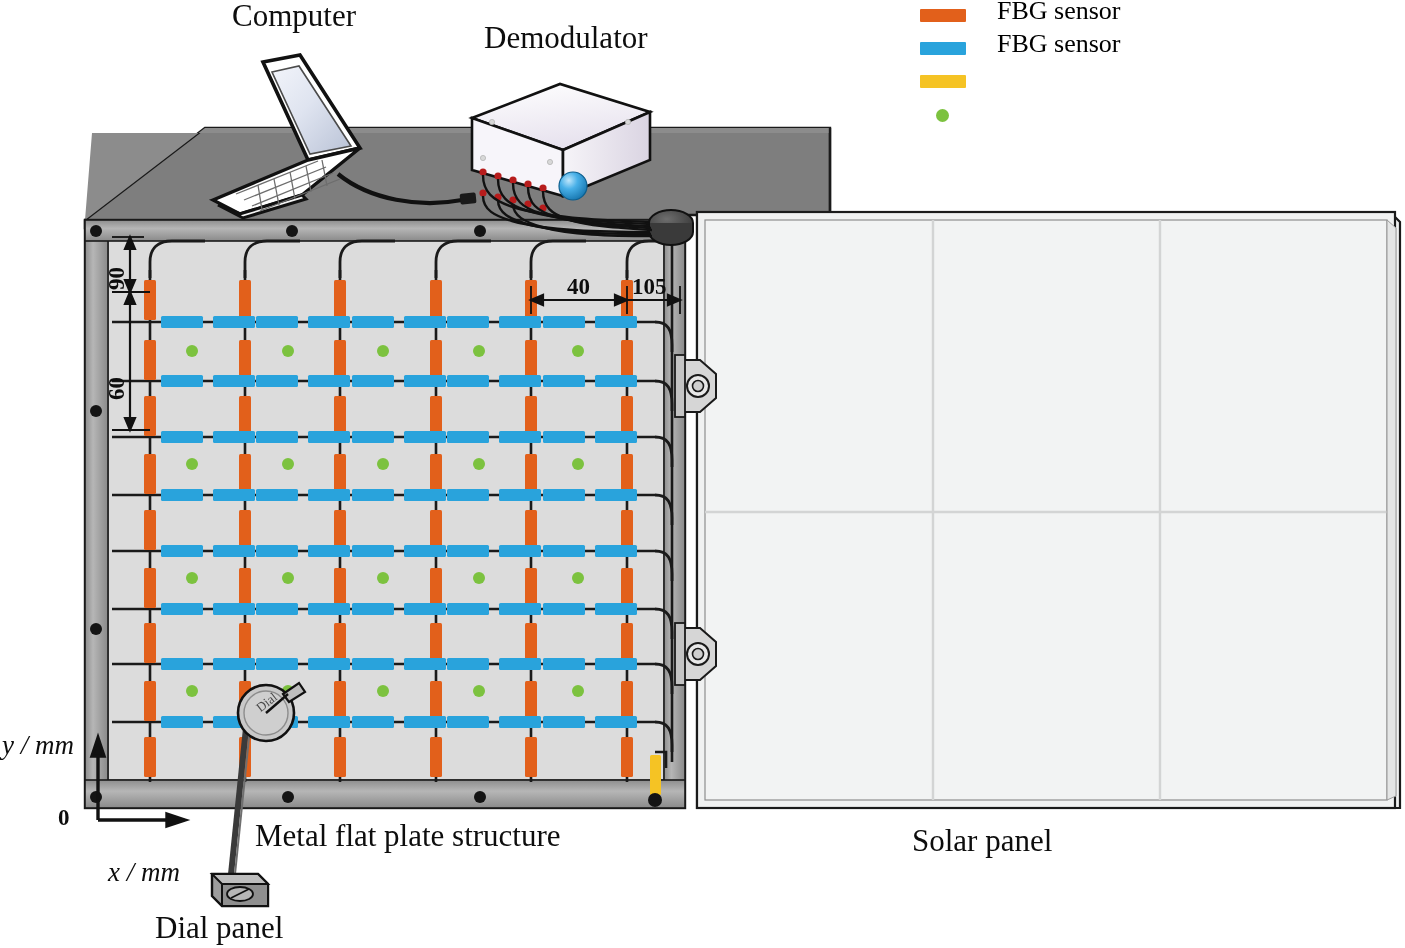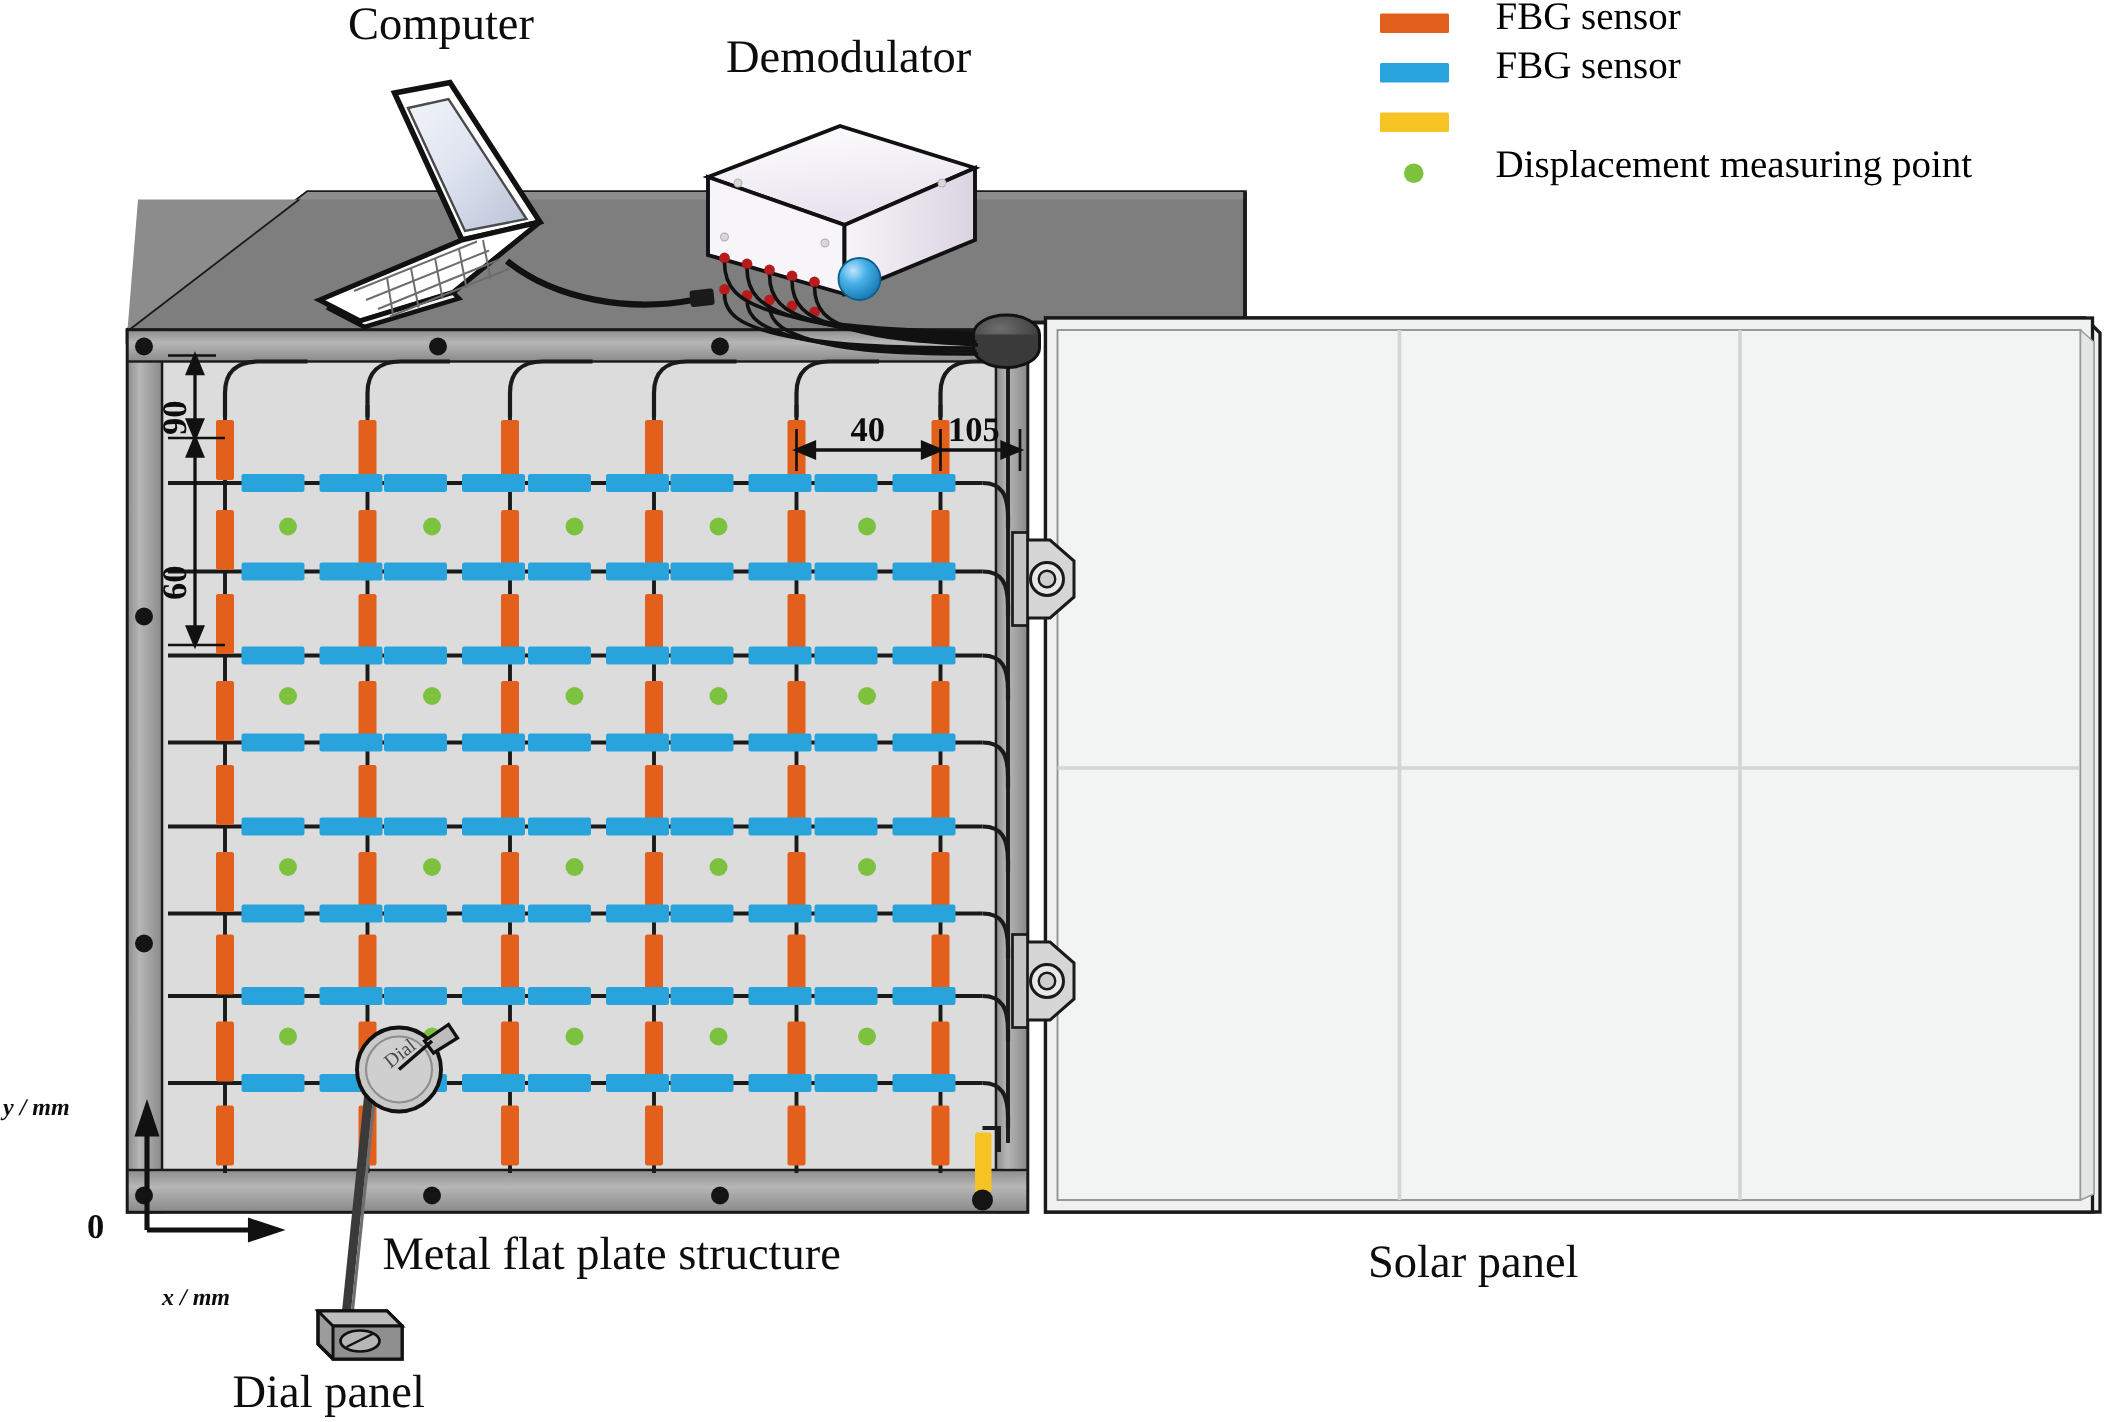--- a/index.html
+++ b/index.html
@@ -5,21 +5,21 @@
   html,body{margin:0;padding:0;background:#ffffff;}
   body{width:1405px;height:948px;position:relative;overflow:hidden;
        font-family:"Liberation Serif","DejaVu Serif",serif;}
   .stage{position:absolute;left:0;top:0;width:1405px;height:772px;}
   svg.root{position:absolute;left:0;top:0;width:1405px;height:948px;display:block;}
 
   .lbl{position:absolute;white-space:nowrap;color:#0d0d0d;
        font-family:"Liberation Serif","DejaVu Serif",serif;}
   .lbl-big{font-size:31px;}
   .lbl-dim{font-size:23px;font-weight:700;}
-  .lbl-axis{font-size:16px;font-style:italic;font-weight:700;}
+  .lbl-axis{font-size:27px;font-style:italic;font-weight:400;}
   .rot90{transform:rotate(-90deg);transform-origin:left top;}
 
   #legend{position:absolute;left:915px;top:0px;width:490px;}
   .legrow{position:relative;height:33px;font-family:Liberation Serif, serif;}
   .legsw{position:absolute;left:5px;top:9px;width:46px;height:13px;border-radius:1px;}
   .legdot{position:absolute;left:21px;top:10px;width:13px;height:13px;border-radius:50%;}
   .legtx{position:absolute;left:82px;top:-4px;font-size:26px;}
 </style>
 </head>
 <body>
@@ -505,17 +505,16 @@
   </div>
   <div class="legrow">
     <span class="legsw" style="background:#29A3DC;"></span>
     <span class="legtx">FBG sensor</span>
   </div>
   <div class="legrow">
     <span class="legsw" style="background:#F5C324;"></span>
   </div>
   <div class="legrow">
     <span class="legdot" style="background:#7CC23F;"></span>
-    <span class="legtx">Displacement measuring point</span>
   </div>
 </div>
 
 </div>
 
 </body></html>

